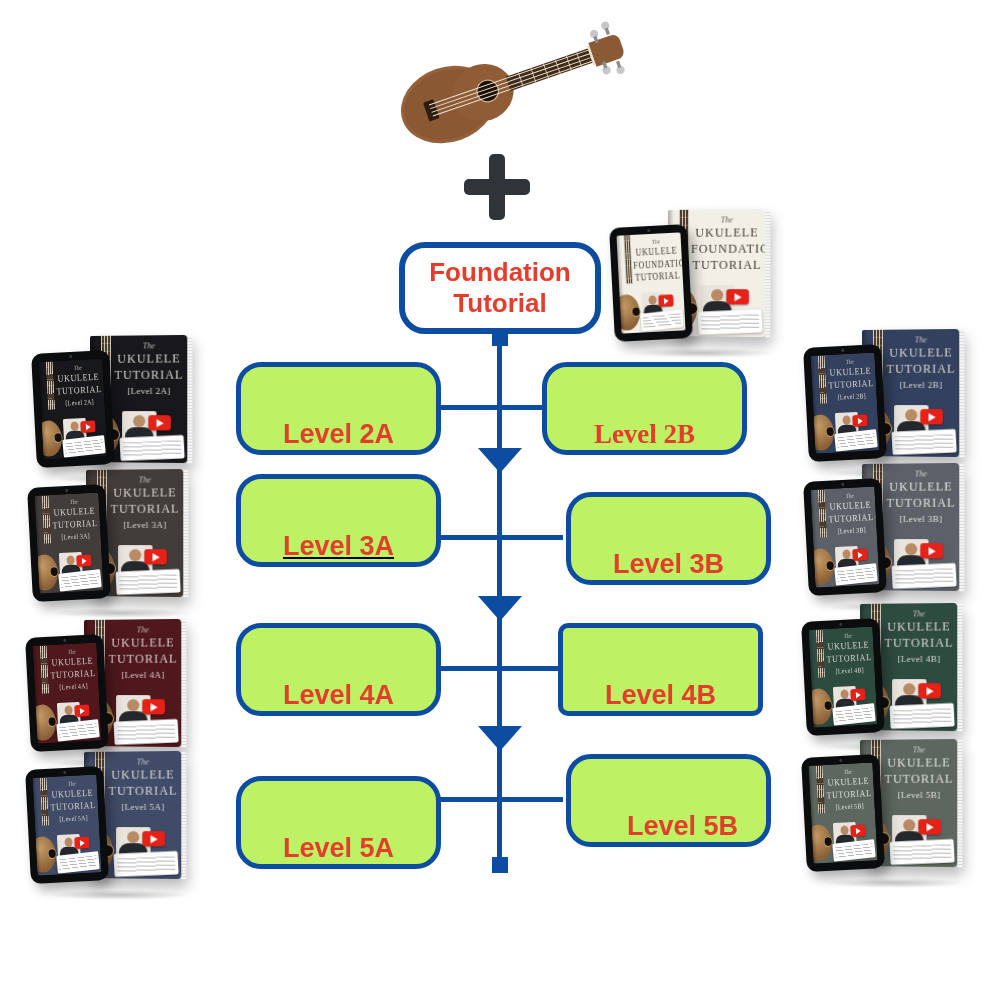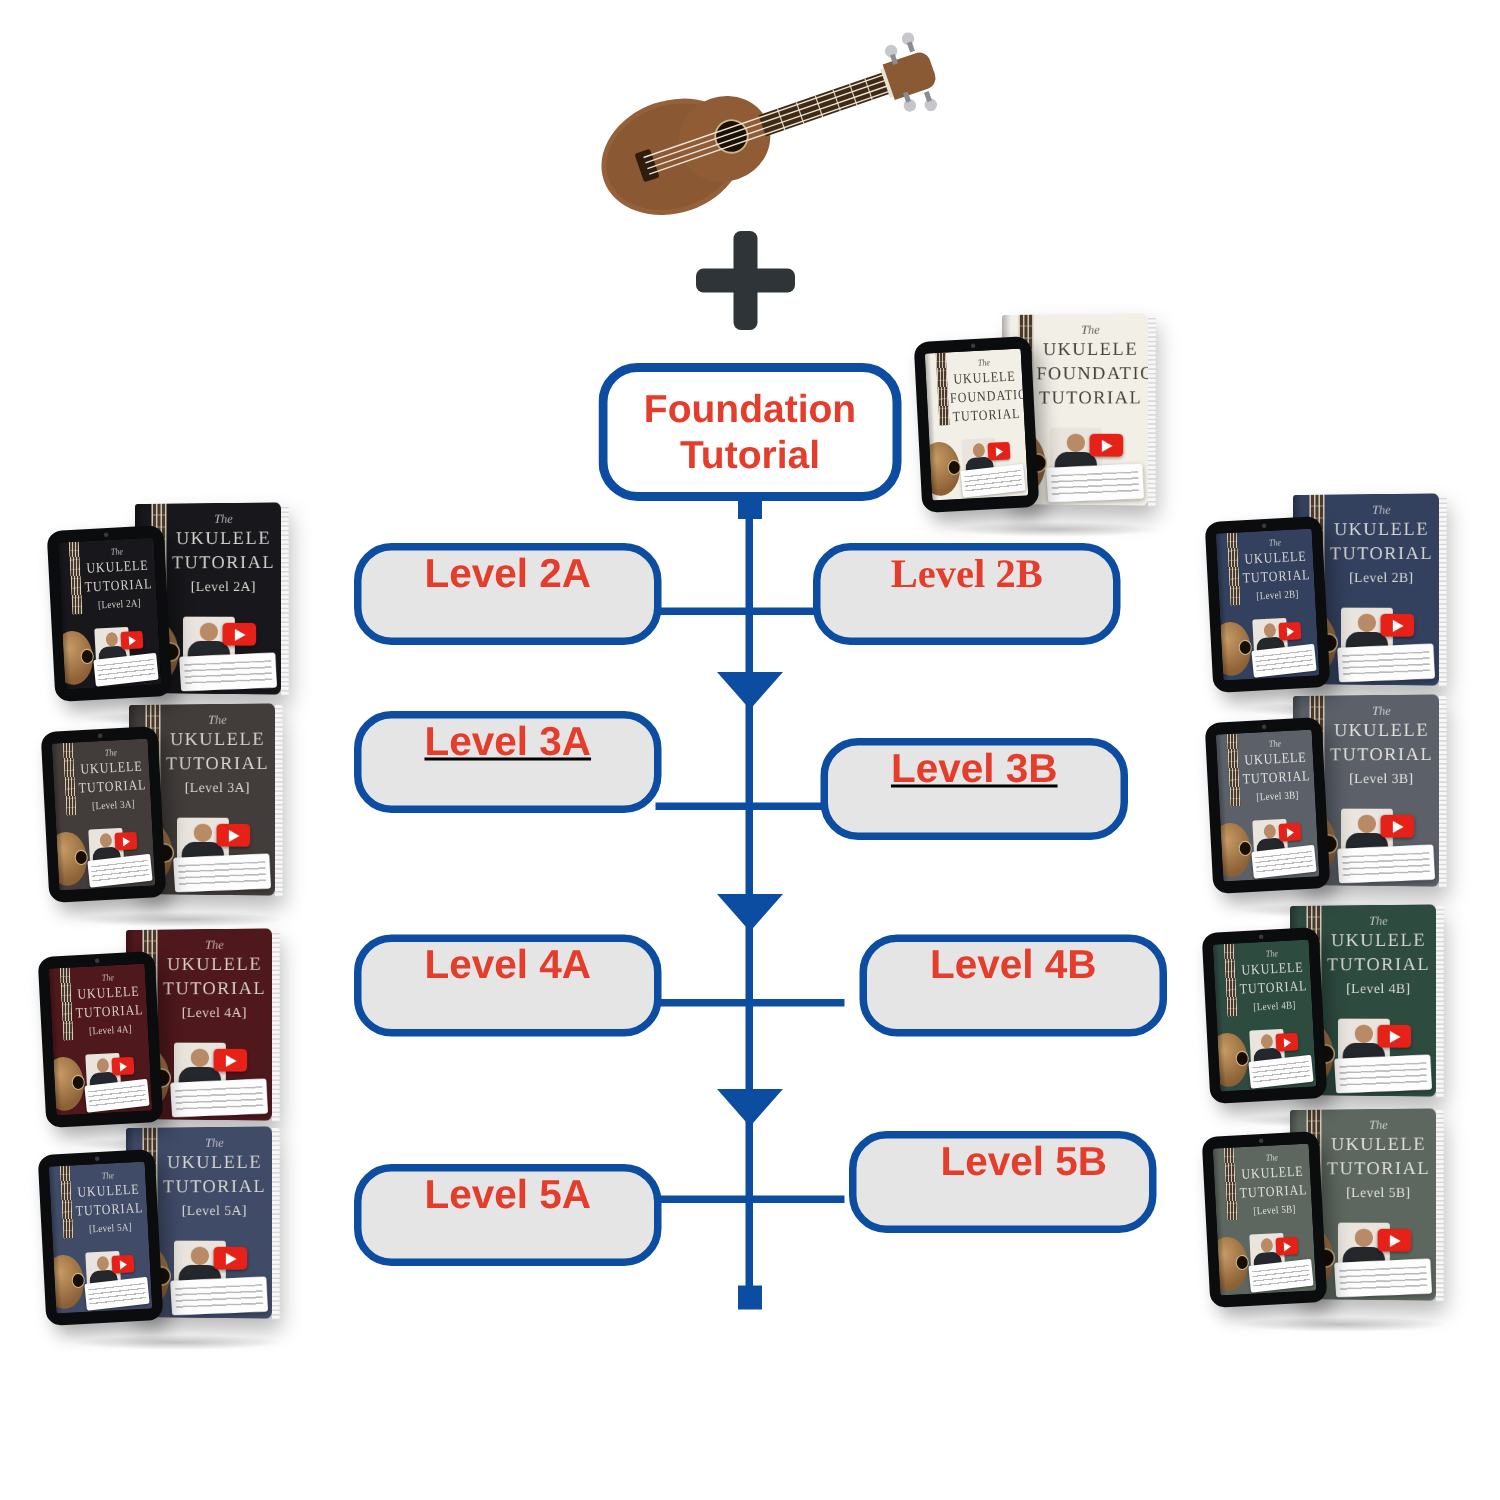--- a/index.html
+++ b/index.html
@@ -14,22 +14,22 @@
   .plus::before{content:'';position:absolute;left:0;top:25px;width:66px;height:16px;
     background:var(--plus);border-radius:5px;}
   .plus::after{content:'';position:absolute;left:25px;top:0;width:16px;height:66px;
     background:var(--plus);border-radius:5px;}
 
   
   .fbox{position:absolute;left:399px;top:242px;width:202px;height:92px;background:#fff;
     border:6px solid var(--blue);border-radius:26px;display:flex;flex-direction:column;
     align-items:center;justify-content:center;z-index:4;}
   .fbox span{color:var(--red);font-weight:700;font-size:26px;line-height:1.2;}
-  .lbox{position:absolute;width:205px;height:68px;background:#e5e5e5;border:5px solid var(--blue);
-    border-radius:25px;display:flex;align-items:flex-start;justify-content:center;z-index:4;}
+  .lbox{position:absolute;width:205px;height:93px;background:#bef264;border:5px solid var(--blue);
+    border-radius:25px;display:flex;align-items:flex-end;justify-content:center;z-index:4;}
   .lbox span{color:var(--red);font-weight:700;font-size:27px;}
   .vline{position:absolute;left:497px;top:332px;width:5px;height:533px;background:var(--blue);z-index:1;}
   .hline{position:absolute;left:437px;width:126px;height:5px;background:var(--blue);z-index:1;}
   .stub{position:absolute;left:492px;width:16px;height:16px;background:var(--blue);z-index:2;}
   .arrow{position:absolute;left:478px;width:0;height:0;border-left:22px solid transparent;
     border-right:22px solid transparent;border-top:25px solid var(--blue);z-index:3;}
 
   
   .mockup{position:absolute;width:164px;height:146px;}
   .mockup::after{content:'';position:absolute;left:12%;right:2%;bottom:-2px;height:10px;
@@ -129,29 +129,29 @@
         <span>Level 2A</span>
       </div>
       <div class="lbox" style="top: 362px; left: 542px; font-family: Liberation Serif, serif;">
         <span>Level 2B</span>
       </div>
       <div class="arrow" style="top: 448px;"></div>
       <div class="hline" style="top: 534.5px;"></div>
       <div class="lbox" style="top: 474px; left: 236px; text-decoration: underline;">
         <span>Level 3A</span>
       </div>
-      <div class="lbox" style="top: 492px; left: 547px; text-decoration: underline;">
+      <div class="lbox" style="top: 492px; left: 566px;">
         <span>Level 3B</span>
       </div>
       <div class="arrow" style="top: 596px;"></div>
       <div class="hline" style="top: 665.5px;"></div>
       <div class="lbox" style="top: 623px; left: 236px;">
         <span>Level 4A</span>
       </div>
-      <div class="lbox" style="top: 623px; left: 573px;">
+      <div class="lbox" style="top: 623px; left: 558px; border-radius: 10px;">
         <span>Level 4B</span>
       </div>
       <div class="arrow" style="top: 726px;"></div>
       <div class="hline" style="top: 796.5px;"></div>
       <div class="lbox" style="top: 776px; left: 236px;">
         <span>Level 5A</span>
       </div>
       <div class="lbox" style="top: 754px; left: 566px; padding-left: 28px;">
         <span>Level 5B</span>
       </div>

